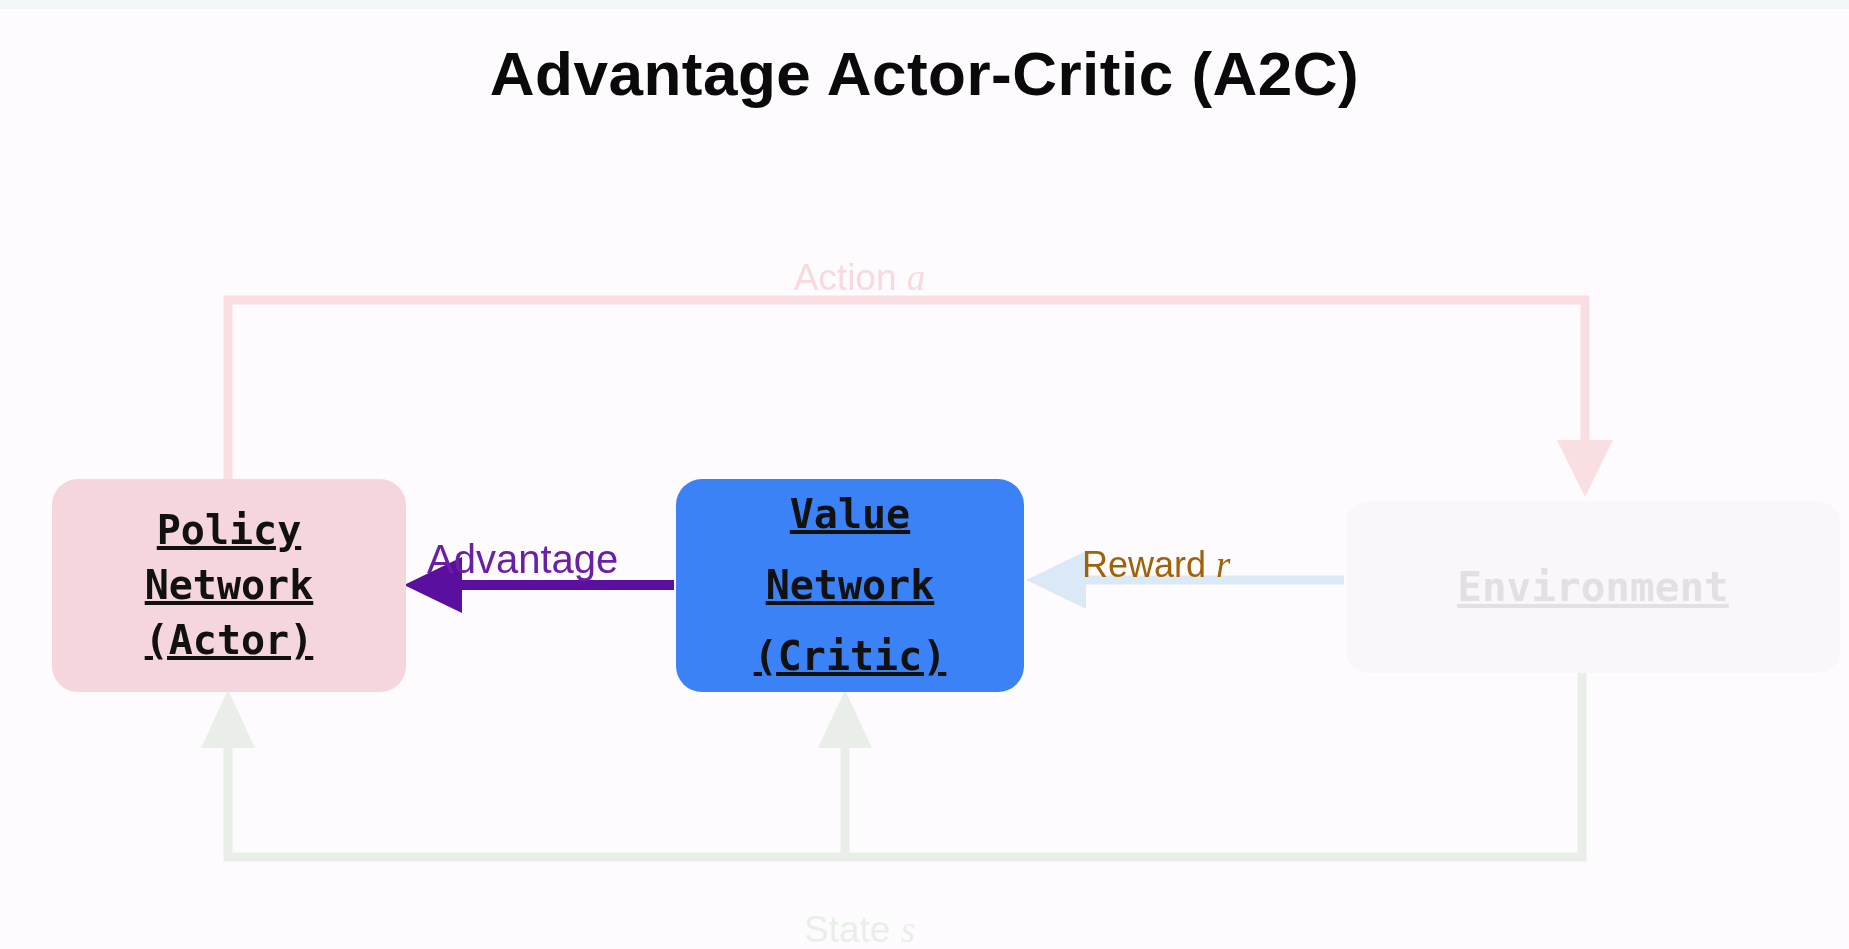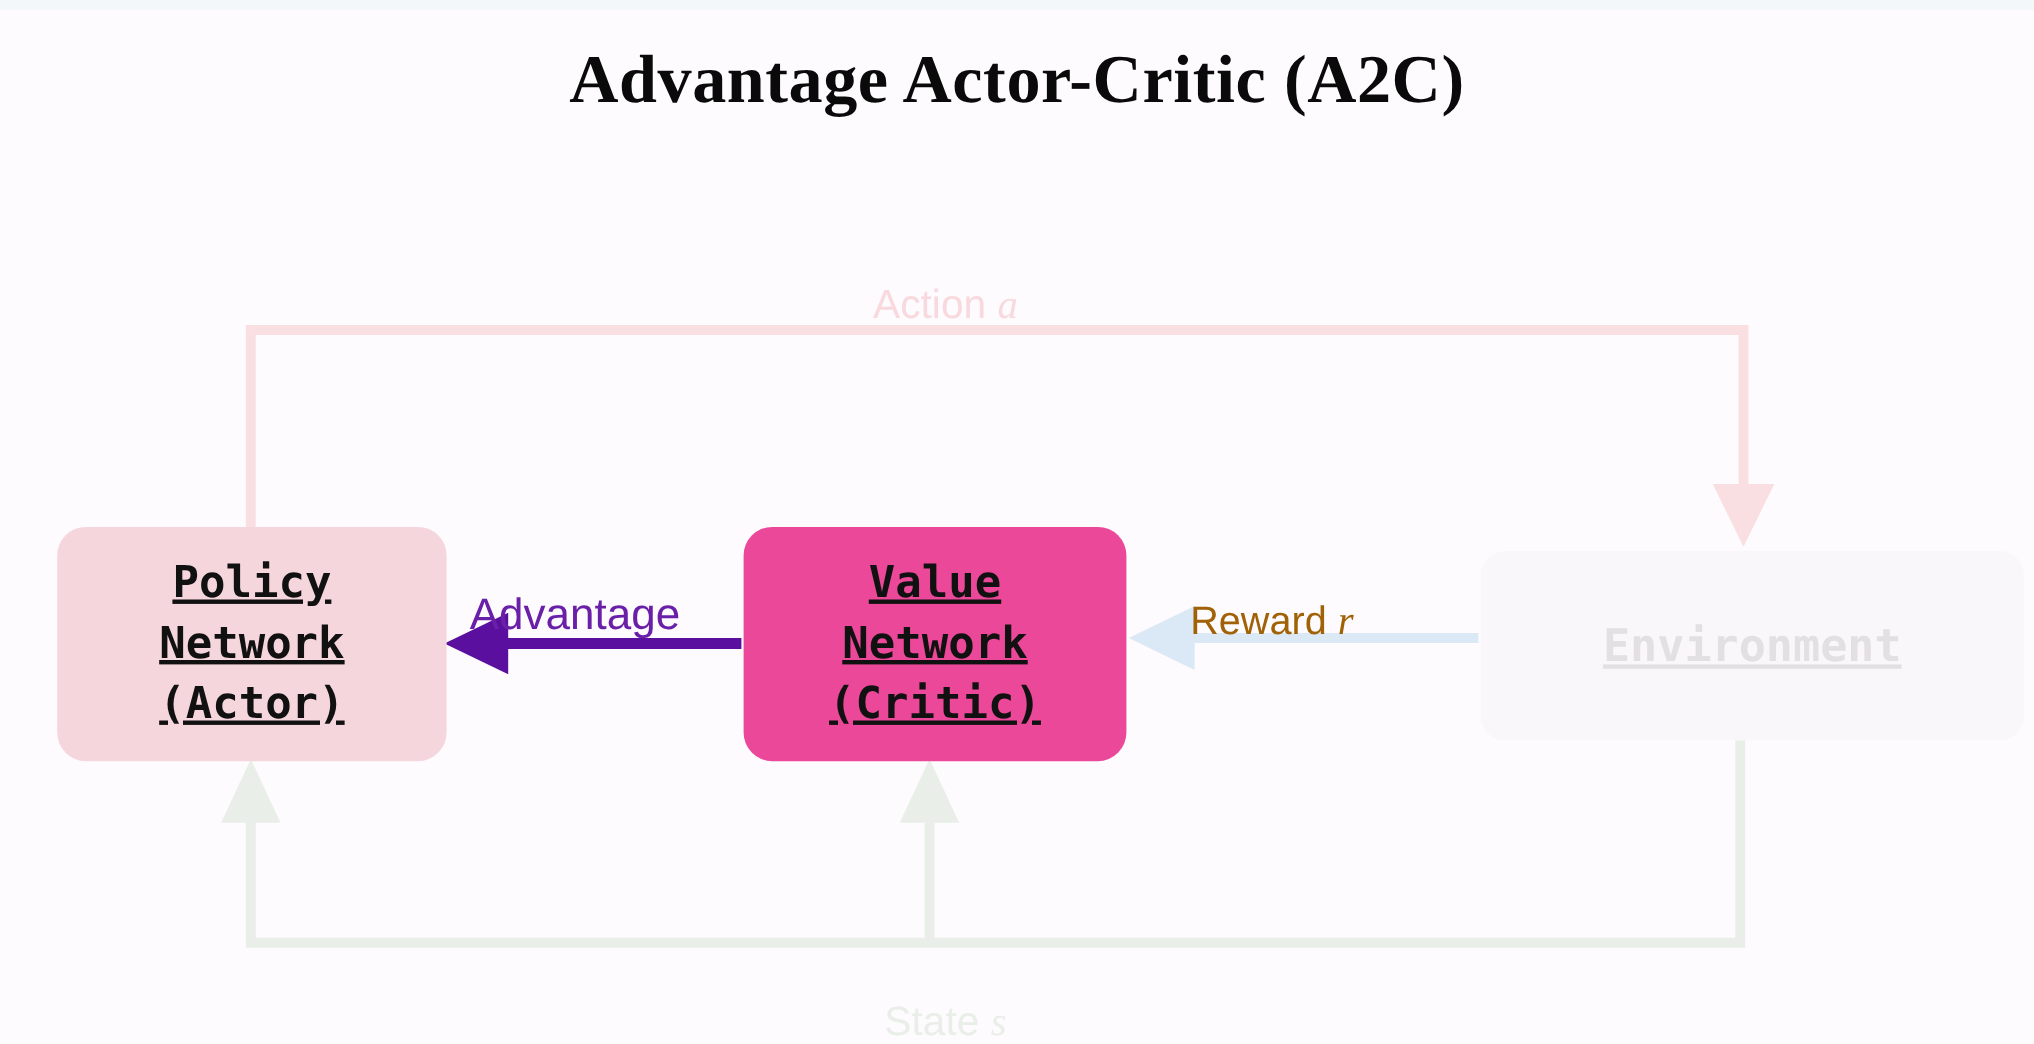--- a/index.html
+++ b/index.html
@@ -40,21 +40,21 @@
     pointer-events: none;
   }
 
   
   .title {
     position: absolute;
     left: 0;
     top: 38px;
     width: 1849px;
     text-align: center;
-    font-family: Liberation Serif, serif;
+    font-family: Liberation Sans, sans-serif;
     font-weight: bold;
     font-size: 62px;
     letter-spacing: 0.5px;
     color: #0a0a0a;
     white-space: nowrap;
   }
 
   
   .node {
     position: absolute;
@@ -76,21 +76,22 @@
   .node .line { display: block; }
 
   #node-policy {
     left: 52px;  top: 479px;
     width: 354px; height: 213px;
     background: #f6d6dd;
   }
   #node-value {
     left: 676px; top: 479px;
     width: 348px; height: 213px;
-    background: #ec4899;
+    background: #3b82f6;
+    gap: 16px;
   }
   #node-env {
     left: 1346px; top: 501px;
     width: 494px; height: 172px;
     background: #faf7fa;
     font-size: 41px;
     color: #e3e0e3;
     border-radius: 22px;
   }
 

